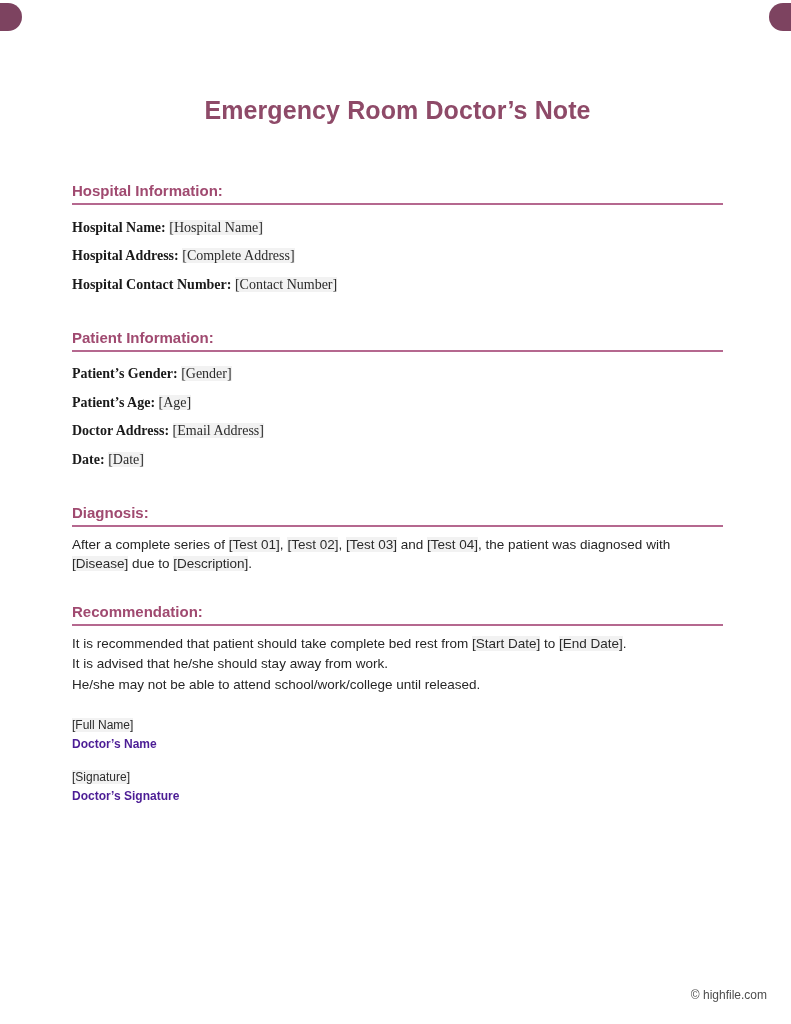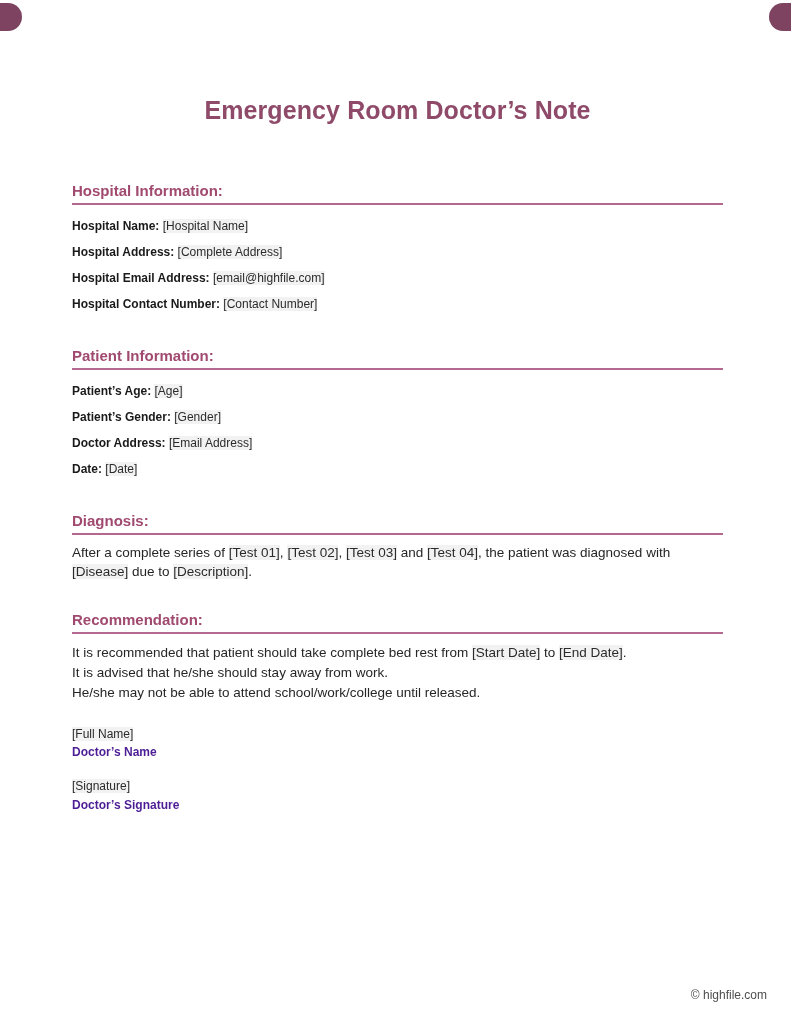--- a/index.html
+++ b/index.html
@@ -59,25 +59,26 @@
     padding-bottom: 4px;
   }
   .rule {
     height: 2px;
     background: #b5688f;
     width: 100%;
     margin-bottom: 8px;
   }
 
   .field-row {
-    font-size: 12px;
+    font-size: 14px;
     color: #262626;
     line-height: 1.25;
     padding: 5.5px 0;
     white-space: nowrap;
+    font-family: Liberation Serif, serif;
   }
   .field-label {
     font-weight: bold;
     color: #1a1a1a;
   }
   .ph {
     background: #f2f2f2;
     color: #2b2b2b;
   }
 
@@ -132,42 +133,38 @@
 
       <div class="field-row">
         <span class="field-label">Hospital Name:</span>
         <span class="ph">[Hospital Name]</span>
       </div>
       <div class="field-row">
         <span class="field-label">Hospital Address:</span>
         <span class="ph">[Complete Address]</span>
       </div>
       <div class="field-row">
-        <span class="field-label">Hospital Email Address:</span>
-        <span class="ph">[email@highfile.com]</span>
-      </div>
-      <div class="field-row">
         <span class="field-label">Hospital Contact Number:</span>
         <span class="ph">[Contact Number]</span>
       </div>
     </div>
 
     <div class="gap-section"></div>
 
     <div class="section">
       <div class="section-heading">Patient Information:</div>
       <div class="rule"></div>
 
       <div class="field-row">
+        <span class="field-label">Patient’s Gender:</span>
+        <span class="ph">[Gender]</span>
+      </div>
+      <div class="field-row">
         <span class="field-label">Patient’s Age:</span>
         <span class="ph">[Age]</span>
-      </div>
-      <div class="field-row">
-        <span class="field-label">Patient’s Gender:</span>
-        <span class="ph">[Gender]</span>
       </div>
       <div class="field-row">
         <span class="field-label">Doctor Address:</span>
         <span class="ph">[Email Address]</span>
       </div>
       <div class="field-row">
         <span class="field-label">Date:</span>
         <span class="ph">[Date]</span>
       </div>
     </div>

